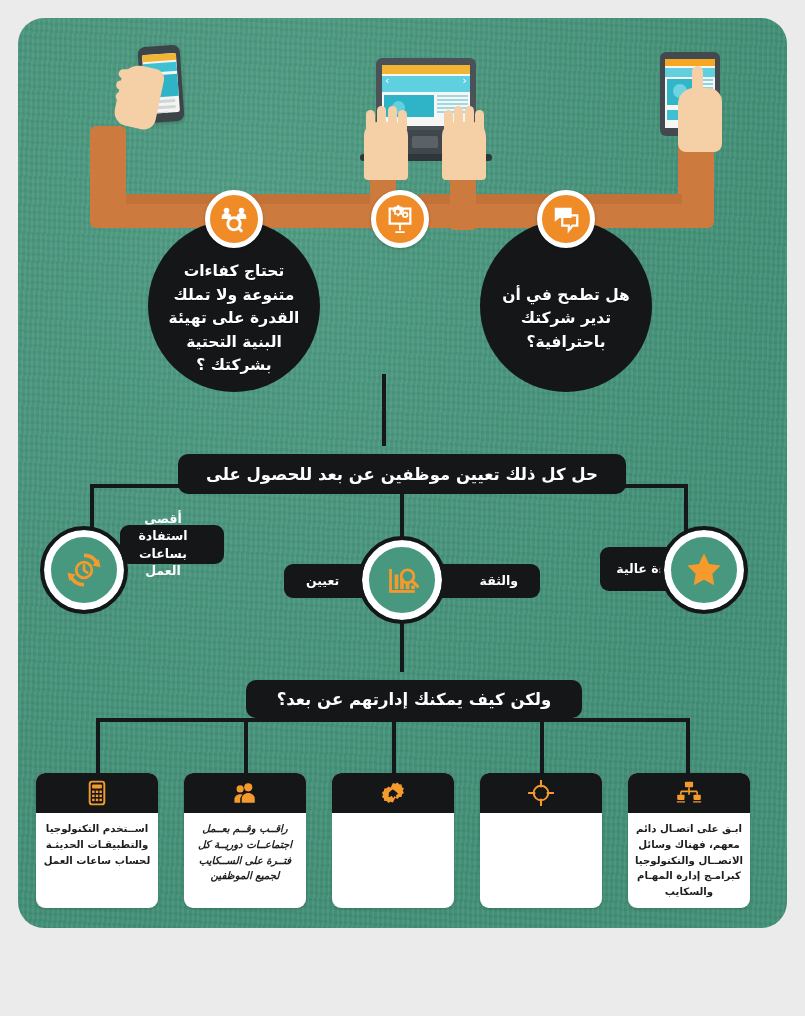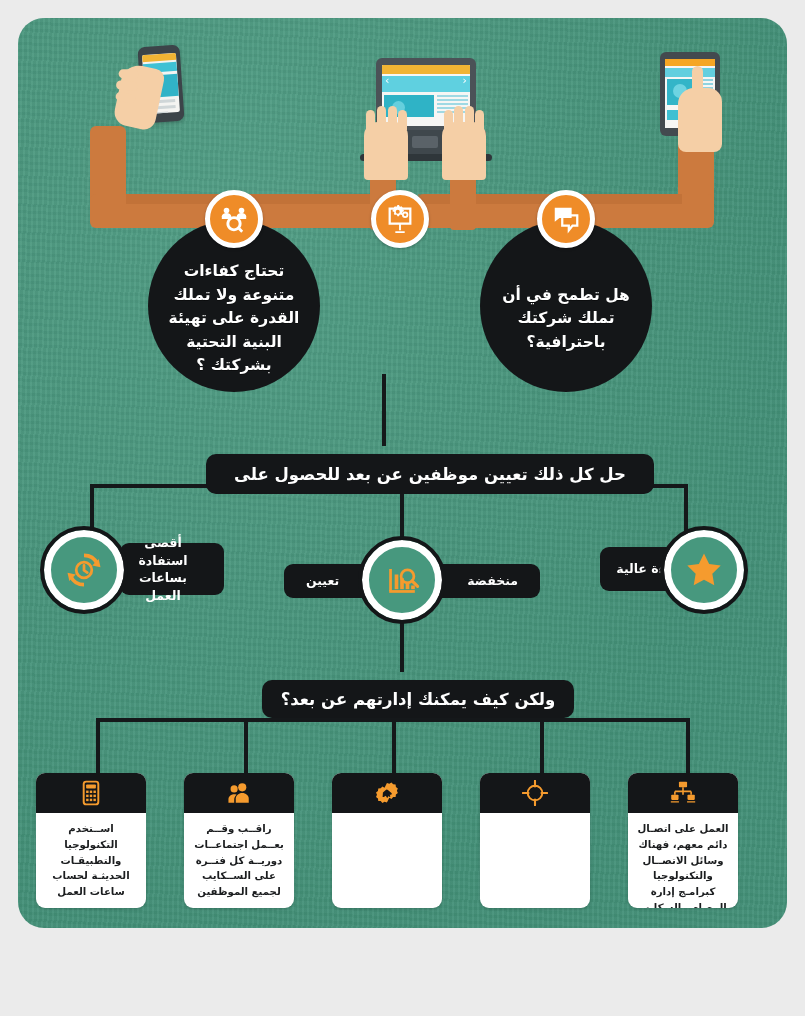--- a/index.html
+++ b/index.html
@@ -129,21 +129,20 @@
   }
   .badge svg { width: 30px; height: 30px; fill: #fff; }
 
   
   .banner {
     position: absolute; background: #141618; border-radius: 10px;
     color: #fff; direction: rtl;
     display: flex; align-items: center; justify-content: center;
     font-size: 16.5px; font-weight: 700; letter-spacing: .2px;
     z-index: 4;
-    margin-left: 28px;
   }
 
   
   .bcircle {
     position: absolute; width: 80px; height: 80px; border-radius: 50%;
     background: #47987e; border: 7px solid #fff;
     outline: 4px solid #141618;
     display: flex; align-items: center; justify-content: center;
     z-index: 6;
   }
@@ -151,21 +150,21 @@
   .pill {
     position: absolute; background: #141618; border-radius: 9px;
     color: #fff; direction: rtl; text-align: center;
     font-size: 12.5px; line-height: 1.4; font-weight: 700;
     display: flex; align-items: center; justify-content: center;
     z-index: 3; padding: 6px 10px;
   }
 
   
   .card {
-    position: absolute; top: 755px; width: 110px; height: 135px;
+    position: absolute; top: 755px; width: 122px; height: 135px;
     background: #fff; border-radius: 9px; overflow: hidden;
     box-shadow: 0 1px 3px rgba(0,0,0,.18);
   }
   .card .chead {
     height: 40px; background: #141618;
     display: flex; align-items: center; justify-content: center;
   }
   .card .chead svg { width: 26px; height: 26px; fill: #f59b2e; }
   .card .cbody {
     direction: rtl; text-align: center; color: #1b1d1f;
@@ -312,45 +311,45 @@
         <path d="M15 21h2v7h-2z"></path>
           <path d="M11 29h10v2H11z"></path>
         <path d="M13 8.6l1.7-.5a4 4 0 0 1 .7-1.2l-.8-1.6 1.6-1.6 1.6.8c.4-.3.8-.5 1.2-.7l.5-1.7h2.3l.5 1.7c.4.2.8.4 1.2.7l1.6-.8 1.6 1.6-.8 1.6c.3.4.5.8.7 1.2l1.7.5v2.3l-1.7.5c-.2.4-.4.8-.7 1.2l.8 1.6-1.6 1.6-1.6-.8c-.4.3-.8.5-1.2.7l-.5 1.7h-2.3l-.5-1.7a4 4 0 0 1-1.2-.7l-1.6.8-1.6-1.6.8-1.6a4 4 0 0 1-.7-1.2l-1.7-.5z" transform="translate(-2,-0.5) scale(.78)"></path>
         <circle cx="13.6" cy="8.2" r="2.1" fill="#ef8c28"></circle>
         <circle cx="21.5" cy="11.5" r="3.4"></circle>
           <circle cx="21.5" cy="11.5" r="1.5" fill="#ef8c28"></circle>
       </svg>
     </div>
 
     <div class="qcircle" style="left:462px; top:202px;">
-      <div class="qtext">هل تطمح في أن تملك شركتك باحترافية؟</div>
+      <div class="qtext">هل تطمح في أن تدير شركتك باحترافية؟</div>
     </div>
     <div class="badge" style="left:519px; top:172px;">
       <svg viewBox="0 0 32 32" aria-hidden="true">
         <path d="M4 4h18v11H9l-5 4z"></path>
         <path d="M12 12h16v11h-5l-4 5v-5h-7z" fill="none" stroke="#fff" stroke-width="2.4"></path>
       </svg>
     </div>
 
     <div class="banner" style="left:160px; top:436px; width:448px; height:40px;">حل كل ذلك تعيين موظفين عن بعد للحصول على</div>
 
-    <div class="pill" style="left:102px; top:525px; width:104px; height:52px; justify-content:flex-start; padding-right:28px;">أقصى استفادة بساعات العمل</div>
+    <div class="pill" style="left:102px; top:507px; width:104px; height:39px; justify-content:flex-start; padding-right:28px;">أقصى استفادة بساعات العمل</div>
     <div class="bcircle" style="left:26px; top:512px;">
       <svg viewBox="0 0 48 48" aria-hidden="true">
         <path d="M24 6a18 18 0 0 1 16.2 10.2l-3.6 1.6A14 14 0 0 0 24 10z"></path>
         <path d="M40 12l2 9-9-2z"></path>
         <path d="M24 42A18 18 0 0 1 7.8 31.8l3.6-1.6A14 14 0 0 0 24 38z"></path>
         <path d="M8 36l-2-9 9 2z"></path>
         <circle cx="24" cy="24" r="8.5" fill="none" stroke="#f59b2e" stroke-width="3"></circle>
         <path d="M24 19v5.4l3.6 2.4" fill="none" stroke="#f59b2e" stroke-width="3" stroke-linecap="round"></path>
       </svg>
     </div>
 
     <div class="pill" style="left:266px; top:546px; width:256px; height:34px; justify-content:space-between; padding:0 22px;">
-      <span>منخفضة</span>
+      <span>والثقة</span>
       <span>تعيين</span>
     </div>
     <div class="bcircle" style="left:344px; top:522px;">
       <svg viewBox="0 0 48 48" aria-hidden="true">
         <path d="M10 12h3v24h-3z"></path>
           <path d="M10 35h28v3H10z"></path>
         <rect x="16" y="18" width="4" height="16"></rect>
           <rect x="22" y="22" width="4" height="12"></rect>
         <rect x="28" y="26" width="4" height="8"></rect>
           <rect x="34" y="30" width="4" height="4"></rect>
@@ -359,42 +358,42 @@
       </svg>
     </div>
 
     <div class="pill" style="left:582px; top:529px; width:100px; height:44px; justify-content:flex-start; padding-right:14px;">كفاءة عالية</div>
     <div class="bcircle" style="left:646px; top:512px;">
       <svg viewBox="0 0 48 48" aria-hidden="true">
         <path d="M24 6l5.6 11.4 12.6 1.8-9.1 8.9 2.1 12.5L24 34.7 12.8 40.6l2.1-12.5L5.8 19.2l12.6-1.8z"></path>
       </svg>
     </div>
 
-    <div class="banner" style="left:216px; top:662px; width:312px; height:38px;">ولكن كيف يمكنك إدارتهم عن بعد؟</div>
+    <div class="banner" style="left:228px; top:662px; width:336px; height:38px;">ولكن كيف يمكنك إدارتهم عن بعد؟</div>
 
     <div class="card" style="left:18px;">
       <div class="chead">
         <svg viewBox="0 0 32 32" aria-hidden="true">
           <rect x="7" y="2" width="18" height="28" rx="3" fill="none" stroke="#f59b2e" stroke-width="2.4"></rect>
           <rect x="10" y="5.5" width="12" height="5" rx="1"></rect>
           <rect x="10" y="13" width="3" height="3"></rect>
             <rect x="14.5" y="13" width="3" height="3"></rect>
             <rect x="19" y="13" width="3" height="3"></rect>
           <rect x="10" y="18" width="3" height="3"></rect>
             <rect x="14.5" y="18" width="3" height="3"></rect>
             <rect x="19" y="18" width="3" height="3"></rect>
           <rect x="10" y="23" width="3" height="3"></rect>
             <rect x="14.5" y="23" width="3" height="3"></rect>
             <rect x="19" y="23" width="3" height="3"></rect>
         </svg>
       </div>
       <div class="cbody">اســتخدم التكنولوجيا والتطبيقـات الحديثـة لحساب ساعات العمل</div>
     </div>
 
-    <div class="card" style="left:166px;">
+    <div class="card" style="left:166px;font-style:italic;">
       <div class="chead">
         <svg viewBox="0 0 32 32" aria-hidden="true">
           <circle cx="20" cy="9" r="5"></circle>
             <path d="M12 28v-5c0-4 3.6-7 8-7s8 3 8 7v5z"></path>
           <circle cx="10" cy="11" r="4.4"></circle>
             <path d="M3 28v-4.4c0-3.5 3.2-6.2 7-6.2 1.1 0 2.1.2 3 .6-1.8 1.6-2.9 3.7-2.9 6v4z"></path>
         </svg>
       </div>
       <div class="cbody">راقــب وقــم بعــمل اجتماعــات دوريــة كل فتــرة على الســكايب لجميع الموظفين</div>
     </div>
@@ -420,21 +419,21 @@
     <div class="card" style="left:610px;">
       <div class="chead">
         <svg viewBox="0 0 32 32" aria-hidden="true">
           <rect x="11" y="2" width="10" height="7" rx="1"></rect>
           <path d="M16 9v5M6 14h20M6 14v4M26 14v4M16 14v4" stroke="#f59b2e" stroke-width="2" fill="none"></path>
           <rect x="1.5" y="18" width="9" height="6.5" rx="1"></rect>
           <rect x="21.5" y="18" width="9" height="6.5" rx="1"></rect>
           <path d="M1 26h10v1.6H1zM21 26h10v1.6H21z"></path>
         </svg>
       </div>
-      <div class="cbody">العمل على اتصـال دائم معهم، فهناك وسائل الاتصــال والتكنولوجيا كبرامـج إدارة المهـام والسكايب</div>
+      <div class="cbody">ابـق على اتصـال دائم معهم، فهناك وسائل الاتصــال والتكنولوجيا كبرامـج إدارة المهـام والسكايب</div>
     </div>
 
   </div>
 
   <div class="footer">
 
     
 
     
 

